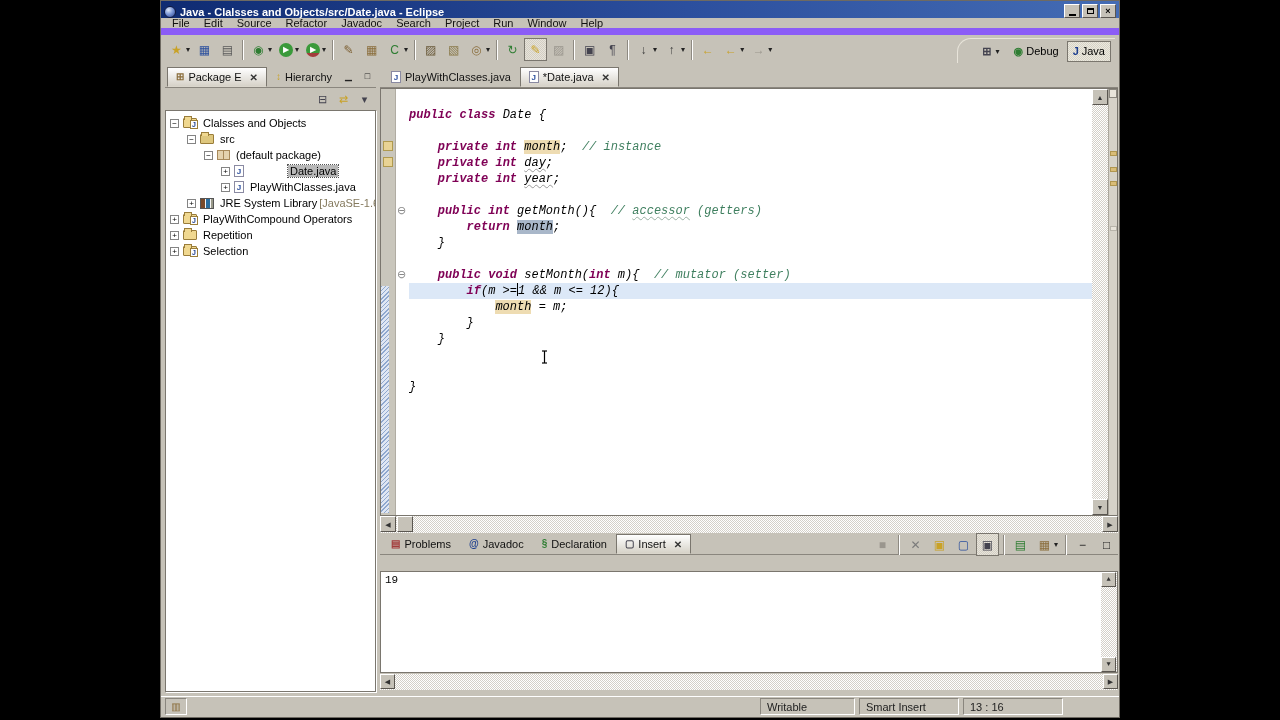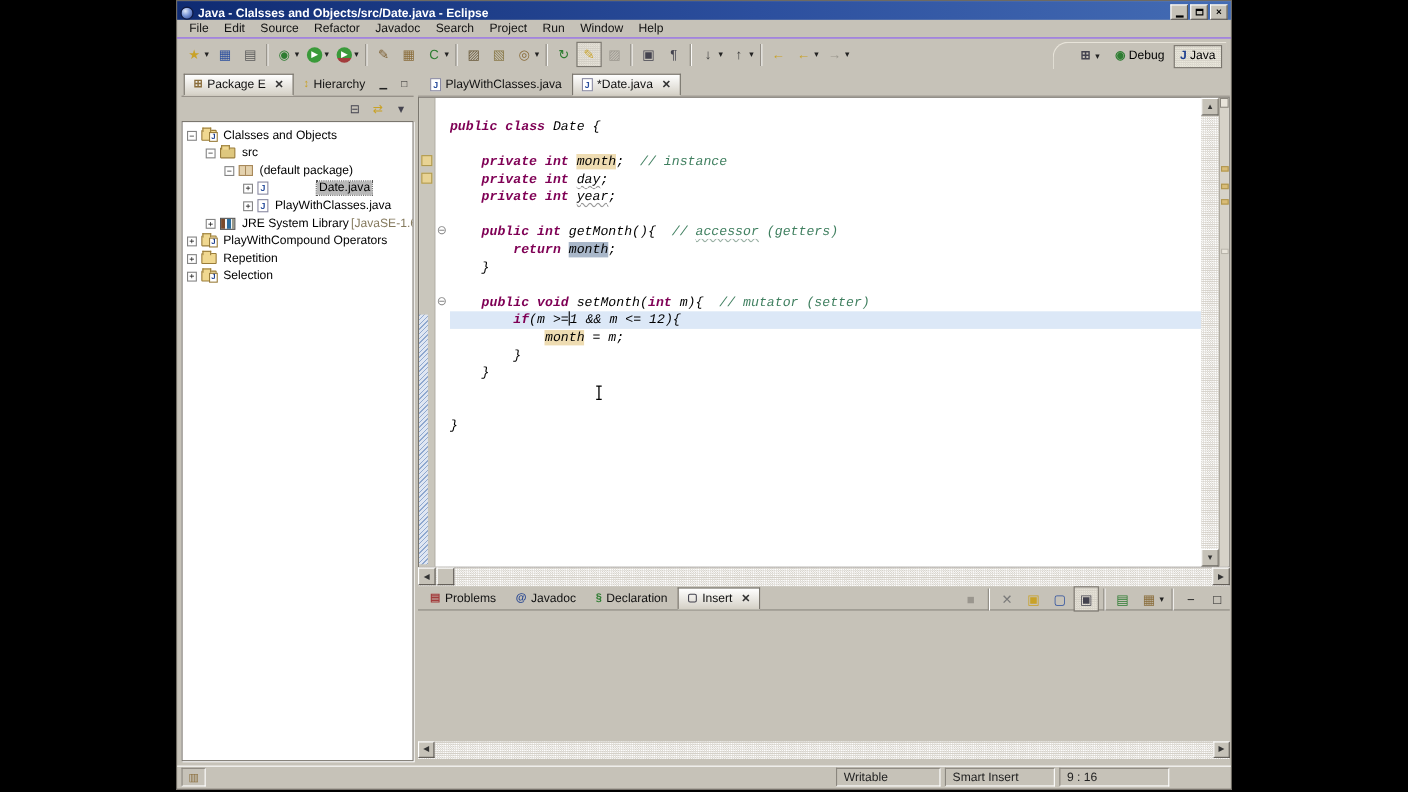--- a/index.html
+++ b/index.html
@@ -18,21 +18,21 @@
   .app-icon{width:12px;height:12px;border-radius:50%;margin-right:4px;flex:0 0 auto;
     background:radial-gradient(circle at 35% 30%,#dfe8f8,#7b97d8 45%,#27408b);border:1px solid #101a40;}
   .title-text{color:#fff;font-size:11px;font-weight:bold;white-space:nowrap;flex:1;}
   .win-btns{display:flex;gap:2px;}
   .wbtn{width:16px;height:14px;background:#c6c2b8;border:1px solid;border-color:#fff #5a5650 #5a5650 #fff;
     font-size:9px;font-weight:bold;color:#000;display:flex;align-items:center;justify-content:center;line-height:1;}
   .glyph-min{width:7px;height:2px;background:#000;margin-top:7px;}
   .glyph-rest{width:7px;height:6px;border:1px solid #000;border-top-width:2px;}
   
   #menubar{position:absolute;left:0;top:17px;width:100%;height:17px;display:flex;align-items:center;
-    padding-left:4px;border-bottom:1px solid #8b5cf6;}
+    padding-left:4px;border-bottom:7px solid #8b5cf6;}
   .menu-item{font-size:11px;padding:1px 7px;color:#111;}
   #toolbar{position:absolute;left:0;top:34px;width:785px;height:29px;display:flex;align-items:center;padding-left:4px;}
   .tb-btn{display:inline-flex;align-items:center;height:23px;padding:0 2px;border:1px solid transparent;}
   .tb-btn.pressed{border-color:#7a766e;background:repeating-conic-gradient(#e8e4da 0% 25%,#d2cec4 0% 50%) 0 0/2px 2px;}
   .tb-ic{width:17px;height:17px;display:flex;align-items:center;justify-content:center;font-size:12px;line-height:1;}
   .tb-ic.round{width:14px;height:14px;border-radius:50%;font-size:8px;margin:0 1px;}
   .dd{font-size:8px;color:#222;margin-left:1px;}
   .tb-sep{width:2px;height:20px;margin:0 3px;border-left:1px solid #8e8a82;border-right:1px solid #fff;}
   
   #perspectives{position:absolute;top:37px;right:4px;height:25px;display:flex;align-items:center;gap:2px;
@@ -435,30 +435,37 @@
               <span class="dd">▾</span>
             </span>
             <span class="tb-sep"></span>
             <span class="tb-btn">
               <span class="tb-ic" style="color: rgb(34, 34, 34);">−</span>
             </span>
             <span class="tb-btn">
               <span class="tb-ic" style="color: rgb(34, 34, 34);">□</span>
             </span>
           </div>
+      <div id="cons-body">
+        <span>19</span>
+        <div id="cons-vscroll" class="sb-track">
+          <span class="sb-btn" style="top:0">▲</span>
+          <span class="sb-btn" style="bottom:0">▼</span>
+        </div>
+      </div>
       <div id="cons-hscroll" class="sb-track">
         <span class="sb-btn hs-btn" style="left:0;width:15px;height:15px">◀</span>
         <span class="sb-btn hs-btn" style="right:0;width:15px;height:15px">▶</span>
       </div>
     </div>
   </div>
 
   <div id="statusbar">
     <span class="sb-cell" id="sb-icon">▥</span>
     <span class="sb-spring"></span>
     <span class="sb-cell" style="width:95px">Writable</span>
     <span class="sb-cell" style="width:100px">Smart Insert</span>
-    <span class="sb-cell" style="width:100px">9 : 16</span>
+    <span class="sb-cell" style="width:100px">13 : 16</span>
     <span style="width:48px"></span>
   </div>
 
  </div>
 </div>
 
 </body></html>

